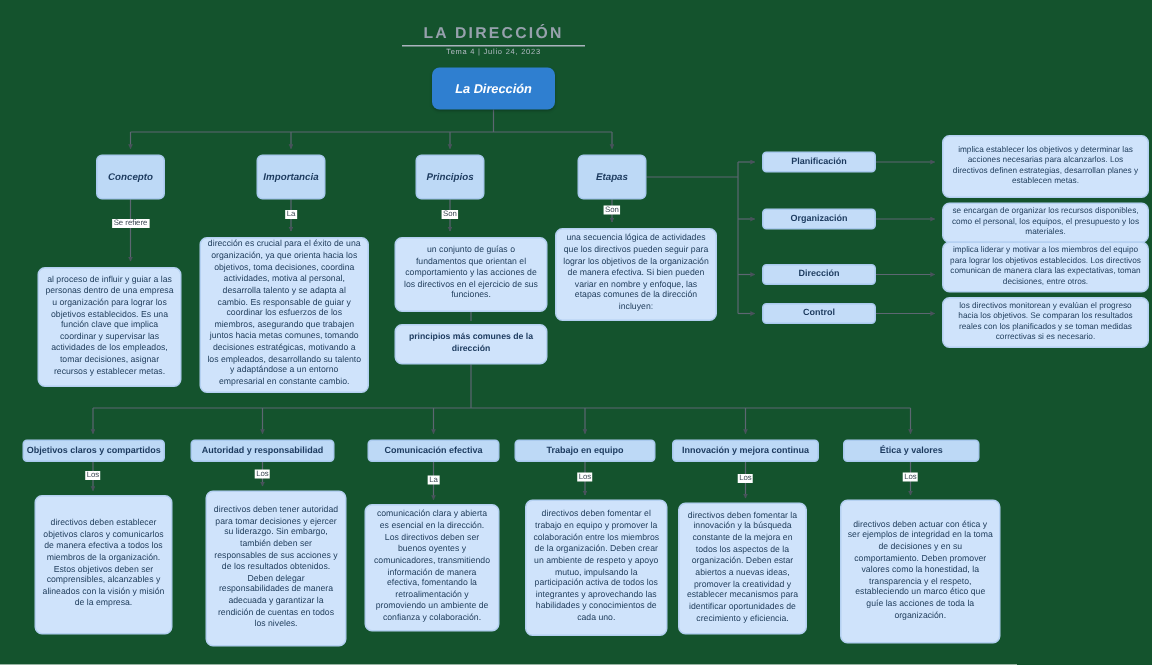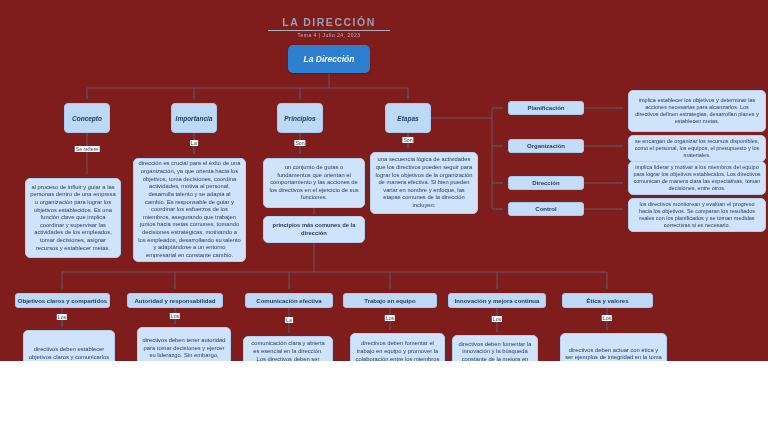--- a/index.html
+++ b/index.html
@@ -1,16 +1,16 @@
 <!DOCTYPE html>
 <html><head>
 <meta charset="utf-8">
 <style>
   html,body{margin:0;padding:0;background:#ffffff;font-family:"Liberation Sans",sans-serif;}
-  #canvas{position:relative;width:768px;height:361px;background:#7f1d1d;overflow:hidden;}
+  #canvas{position:relative;width:768px;height:443px;background:#14532d;overflow:hidden;}
   #wires{position:absolute;left:0;top:0;width:768px;height:443px;pointer-events:none;}
   .abs{position:absolute;box-sizing:border-box;}
   .titlewrap{text-align:center;}
   .map-title{display:inline-block;color:#97a1ad;font-weight:bold;font-size:10.5px;letter-spacing:1.5px;border-bottom:1px solid #aab3bd;padding:0 14px 2px 14px;}
   .map-subtitle{color:#b3bbc4;font-size:5px;letter-spacing:.5px;margin-top:1px;}
   .root{background:#2f7fd0;border-radius:5px;color:#ffffff;font-weight:bold;font-style:italic;font-size:8.5px;display:flex;align-items:center;justify-content:center;box-shadow:0 1px 2px rgba(0,0,0,.25);}
   .node{background:#bdd9f6;border:1px solid #a9c9ee;border-radius:4px;color:#1c3a5e;font-weight:bold;font-style:italic;font-size:6.5px;display:flex;align-items:center;justify-content:center;text-align:center;}
   .hdr{background:#bdd9f6;border:1px solid #a9c9ee;border-radius:3px;color:#1c3a5e;font-weight:bold;font-size:6px;display:flex;align-items:center;justify-content:center;text-align:center;}
   .stage{background:#c3dcf8;border:1px solid #a9c9ee;border-radius:3px;color:#1c3a5e;font-weight:bold;font-size:6px;display:flex;align-items:center;justify-content:center;text-align:center;}
   .block{background:#cfe3fb;border:1px solid #b4d0f1;border-radius:5px;color:#24415f;font-size:5.8px;line-height:1.32;display:flex;align-items:center;justify-content:center;text-align:center;padding:4px 4px;}

